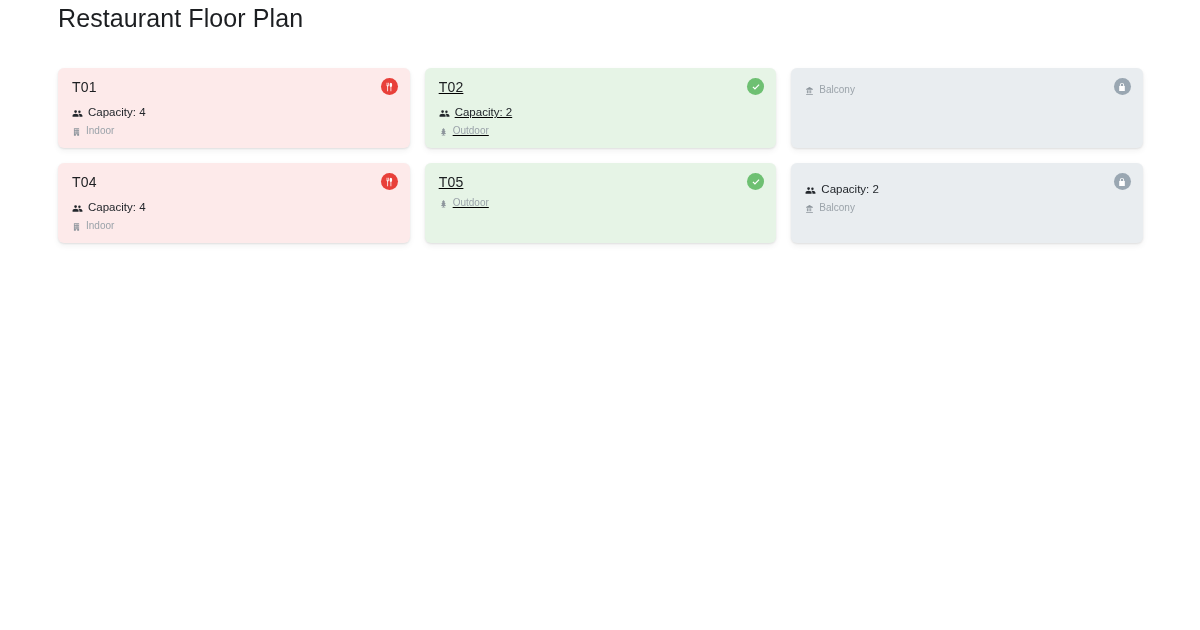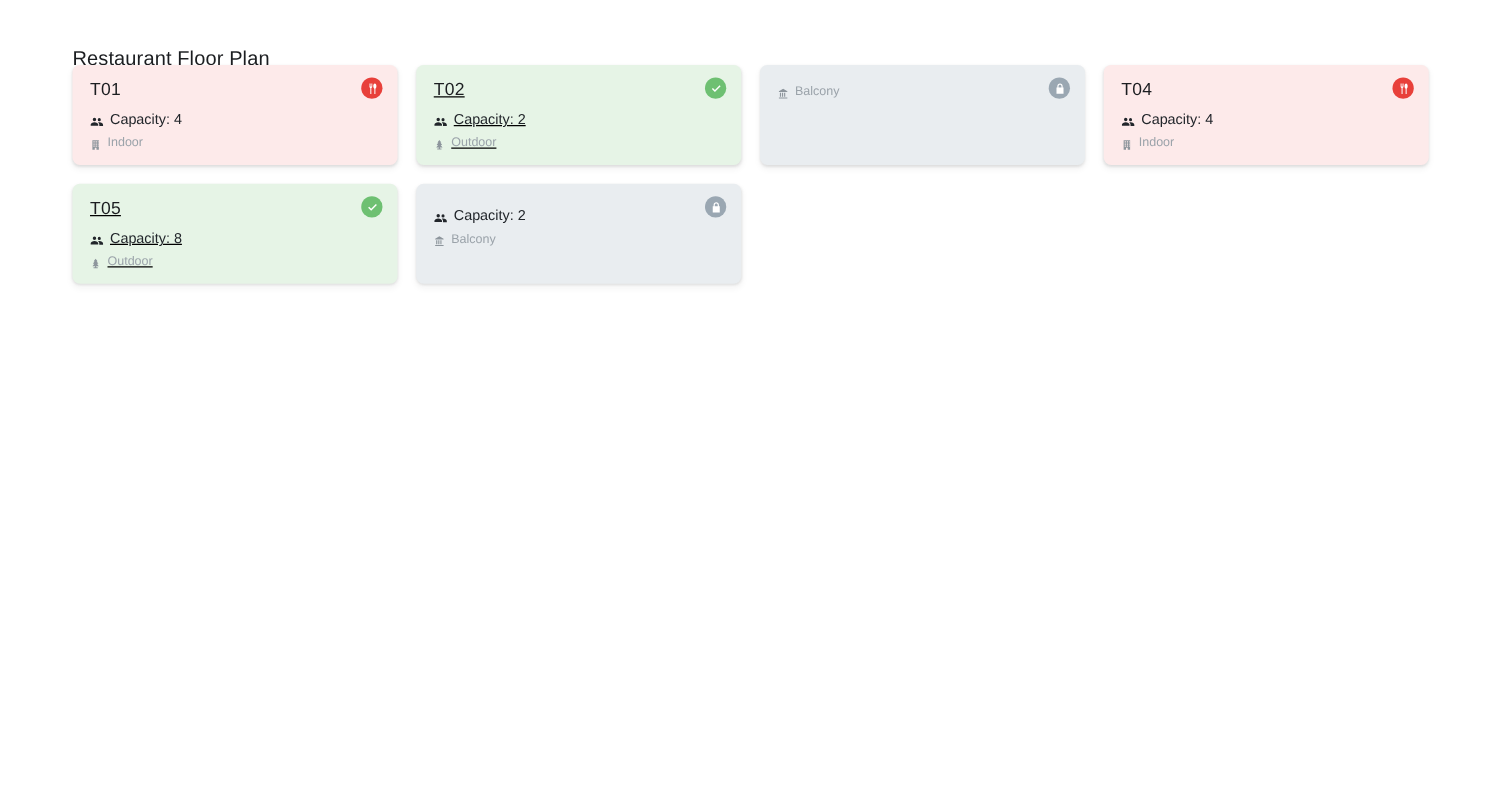--- a/index.html
+++ b/index.html
@@ -18,36 +18,36 @@
     position: relative;
     width: 1200px;
     height: 630px;
     background: #ffffff;
     overflow: hidden;
   }
 
   #page-title {
     position: absolute;
     left: 58px;
-    top: 35px;
-    font-size: 16px;
+    top: 5px;
+    font-size: 25px;
     line-height: 26px;
     font-weight: 400;
     color: #1c1e21;
     letter-spacing: 0.1px;
     white-space: nowrap;
   }
 
   #floor-grid {
     position: absolute;
     left: 58px;
-    top: 52px;
+    top: 68px;
     width: 1085px;
     display: grid;
-    grid-template-columns: repeat(4, 1fr);
+    grid-template-columns: repeat(3, 1fr);
     column-gap: 14px;
     row-gap: 15px;
     gap: 15px;
   }
 
   .table-card {
     position: relative;
     height: 80px;
     border-radius: 6px;
     padding: 10px 14px 0 14px;
@@ -209,28 +209,20 @@
           <span>Indoor</span>
         </div>
       </div>
       <div class="table-card status-available">
         <div class="card-label">T05</div>
         <div class="status-badge badge-available">
           <svg viewBox="0 0 16 16" width="10" height="10" fill="#ffffff">
             <path d="M6.3 12.2 2.4 8.3l1.3-1.3 2.6 2.6 6.0-6.0 1.3 1.3-7.3 7.3z"></path>
           </svg>
         </div>
-        <div class="meta-row capacity-row">
-          <span class="meta-icon">
-            <svg viewBox="0 0 16 16" fill="currentColor">
-              <path d="M5.2 7.2a2 2 0 1 0 0-4 2 2 0 0 0 0 4zm5.6 0a1.8 1.8 0 1 0 0-3.6 1.8 1.8 0 0 0 0 3.6zM5.2 8.3C3 8.3.8 9.4.8 11v1.6h8.8V11c0-1.6-2.2-2.7-4.4-2.7zm5.6.2c-.5 0-1 .05-1.45.16.86.62 1.45 1.46 1.45 2.54v1.7h4.4v-1.5c0-1.5-1.9-2.9-4.4-2.9z"></path>
-            </svg>
-          </span>
-          <span>Capacity: 8</span>
-        </div>
         <div class="meta-row location-row">
           <span class="meta-icon">
             <svg viewBox="0 0 16 16" fill="currentColor">
               <path d="M8 0.8 5.2 4.6h1.3L4.1 7.9h2.0L3.5 11.4h3.7v1.5H5.0v1.5h6v-1.5H8.8v-1.5h3.7L9.9 7.9h2L9.5 4.6h1.3L8 0.8z"></path>
             </svg>
           </span>
           <span>Outdoor</span>
         </div>
       </div>
       <div class="table-card status-reserved">

